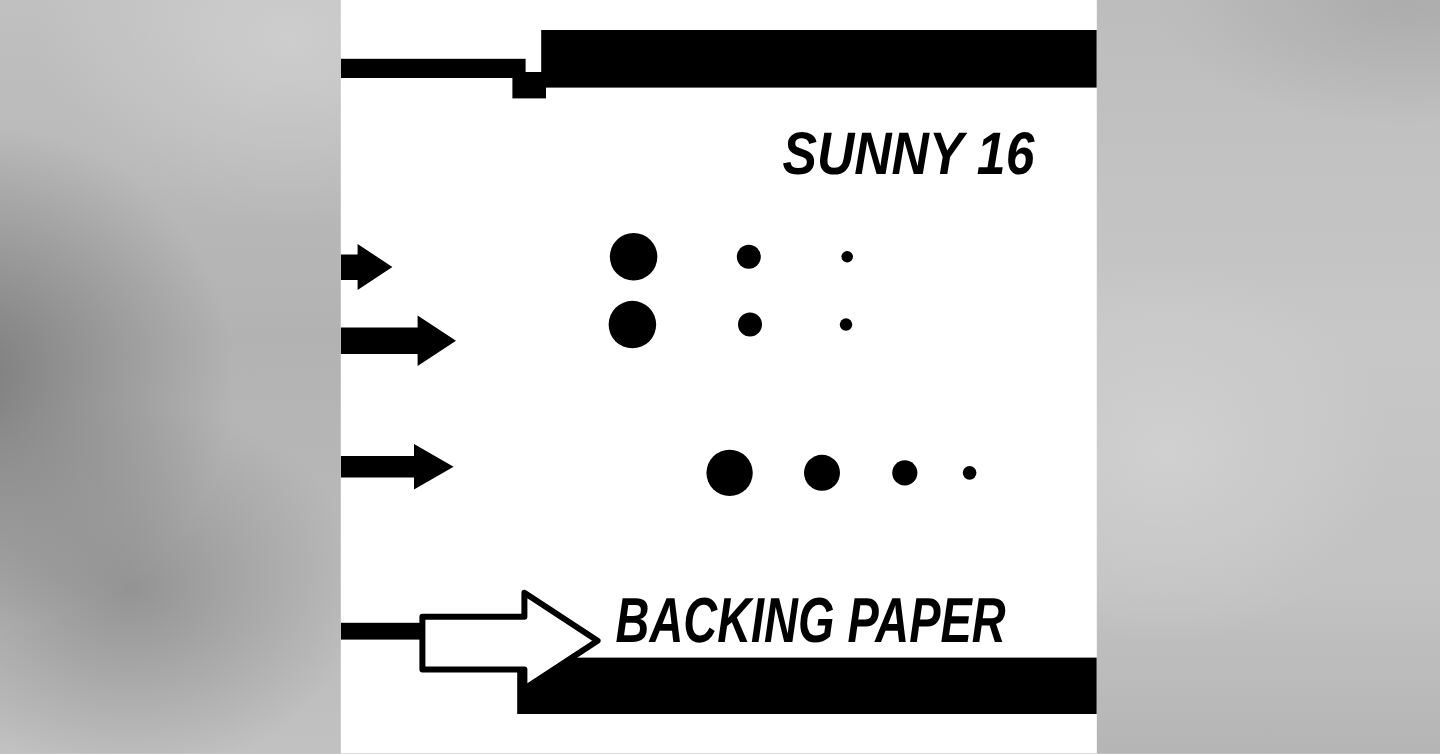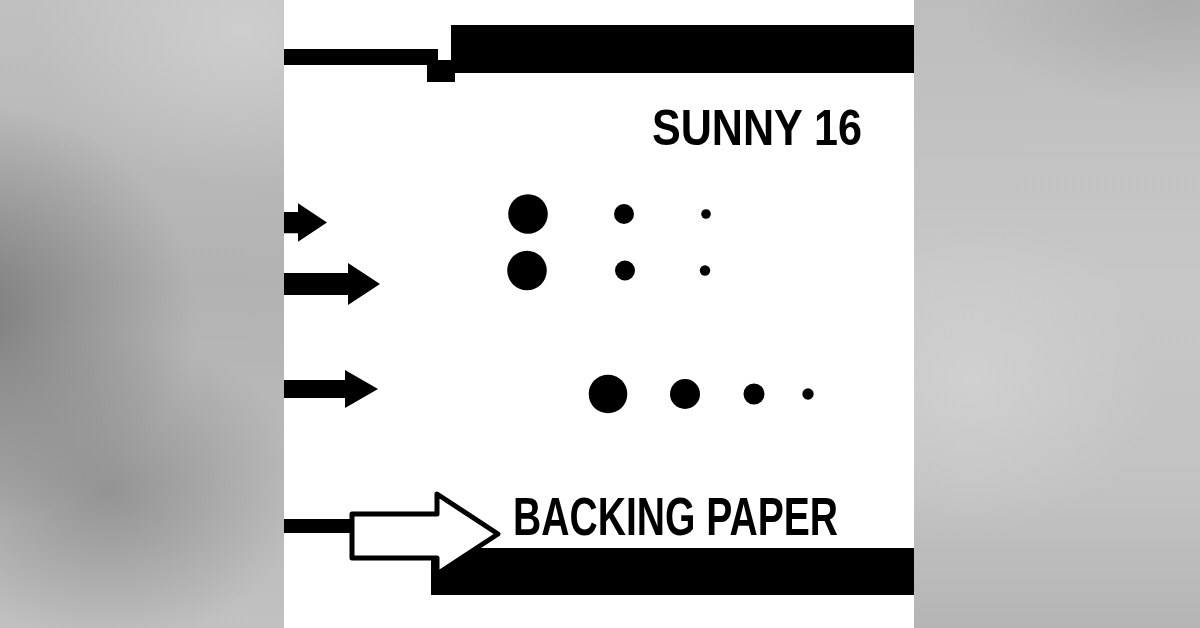--- a/index.html
+++ b/index.html
@@ -2,20 +2,21 @@
 <html><head>
 <meta charset="utf-8">
 <style>
   html, body { margin: 0; padding: 0; background: #bdbdbd; }
   .stage {
     position: relative;
     width: 1200px;
     height: 628px;
     overflow: hidden;
     font-family: "Liberation Sans", sans-serif;
+    font-style: italic;
   }
   .bg-left {
     position: absolute; left: 0; top: 0; width: 284px; height: 628px;
     background:
       radial-gradient(300px 220px at 85% 5%,  rgba(206,206,206,0.95), rgba(206,206,206,0) 70%),
       radial-gradient(320px 300px at -10% 50%, rgba(118,118,118,0.90), rgba(118,118,118,0) 70%),
       radial-gradient(300px 240px at 38% 78%,  rgba(134,134,134,0.75), rgba(134,134,134,0) 65%),
       linear-gradient(180deg, #c0c0c0 0%, #b2b2b2 45%, #c1c1c1 100%);
   }
   .bg-right {

